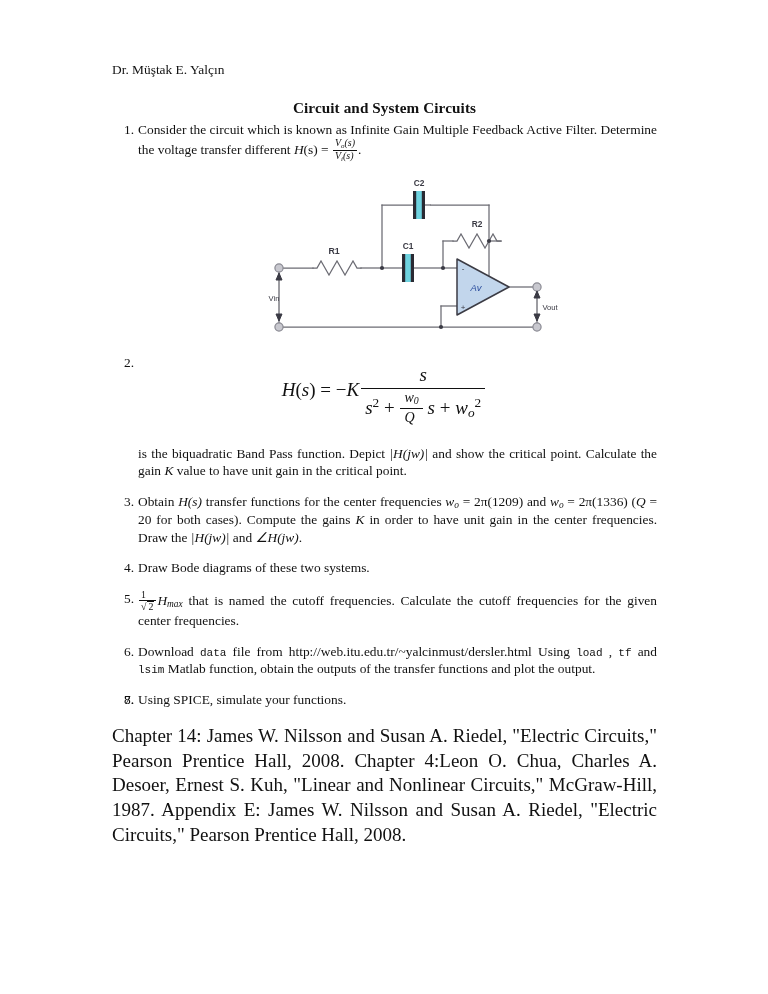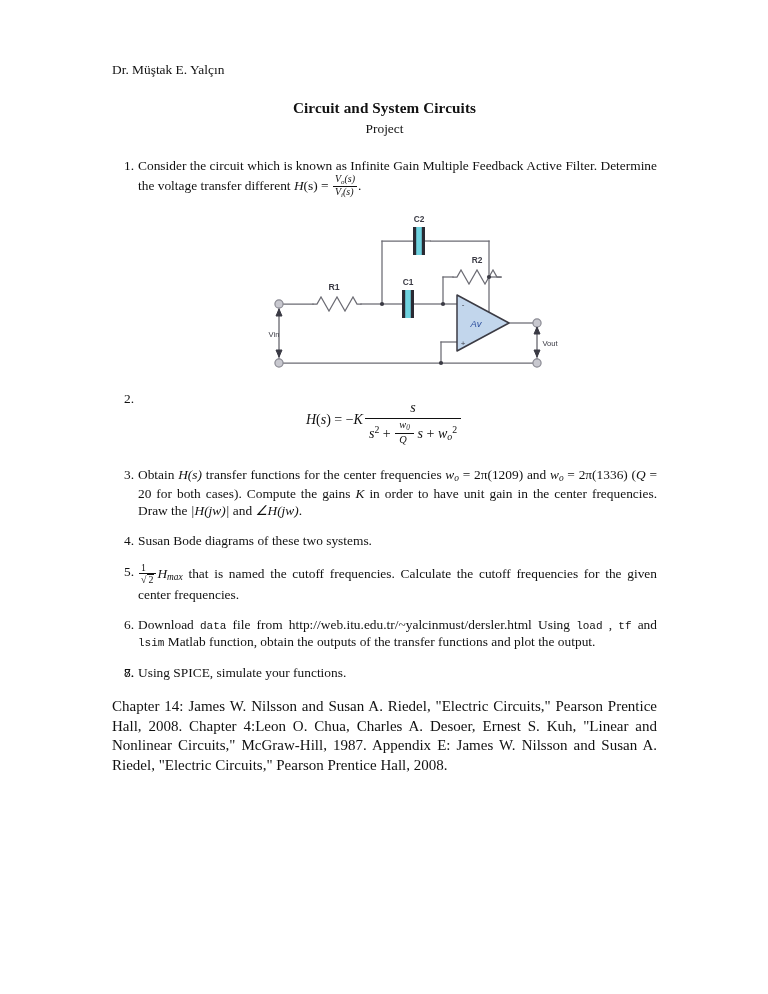--- a/index.html
+++ b/index.html
@@ -103,21 +103,21 @@
   sub.ix { font-size: .70em; vertical-align: -.25em; }
   .sqrt {
     display: inline-block;
     border-top: 1px solid #111;
     padding: 0 1px 0 1px;
     margin-left: 1px;
   }
 
   .display-eq {
     text-align: center;
-    font-size: 14px;
+    font-size: 19px;
     margin: 22px 0 20px 0;
   }
   .eqbody { display: inline-block; }
 
   .item2-body {
     padding-left: 26px;
     font-size: 13.4px;
     line-height: 1.30;
     text-align: justify;
   }
@@ -126,36 +126,35 @@
   .figure {
     position: relative;
     width: 545px;
     height: 172px;
     margin: 6px 0 10px 0;
   }
   .figure svg { display: block; margin: 0 auto; }
 
   
   .refs {
-    font-size: 15px;
+    font-size: 19px;
     line-height: 1.30;
     text-align: justify;
     margin-top: 16px;
   }
 </style>
 </head>
 <body>
 
 <div class="page">
   <div class="content">
 
     <p class="author">Dr. Müştak E. Yalçın</p>
 
     <h1 class="doc-title">Circuit and System Circuits</h1>
-    <p class="doc-subtitle">Project</p>
 
     <ol class="items">
 
       <li>
         <span class="num">1.</span><span>Consider the circuit which is known as Infinite Gain Multiple Feedback Active Filter. Determine the voltage transfer different </span><span class="mi">H</span><span class="mn">(s)</span><span class="mn">&nbsp;=&nbsp;</span><span class="frac">
             <span class="nume mi">V<sub class="ix">o</sub>(s)</span>
             <span class="deno mi">V<sub class="ix">i</sub>(s)</span>
         </span><span class="mn">.</span>
 
         <div class="figure">
@@ -263,29 +262,30 @@
     <div class="display-eq">
       <span class="eqbody"><span class="mi">H</span><span class="mn">(</span><span class="mi">s</span><span class="mn">)</span><span class="mn">&nbsp;=&nbsp;−</span><span class="mi">K</span><span class="bigfrac">
           <span class="nume mi">s</span>
           <span class="deno"><span class="mi">s</span><sup class="ex mn">2</sup><span class="mn">&nbsp;+&nbsp;</span><span class="frac">
               <span class="nume mi">w<sub class="ix">0</sub></span>
               <span class="deno mi">Q</span>
             </span><span class="mi"> s</span><span class="mn">&nbsp;+&nbsp;</span><span class="mi">w<sub class="ix">o</sub></span><sup class="ex mn">2</sup></span>
       </span></span>
     </div>
 
+    <p class="item2-body"><span>is the biquadratic Band Pass function. Depict </span><span class="mi">|H(jw)|</span><span> and show the critical point. Calculate the gain </span><span class="mi">K</span><span> value to have unit gain in the critical point.</span></p>
 
     <ol class="items" start="3" style="margin-top:13px;">
 
       <li>
         <span class="num">3.</span><span>Obtain </span><span class="mi">H(s)</span><span> transfer functions for the center frequencies </span><span class="mi">w<sub class="ix">o</sub></span><span> = 2π(1209) and </span><span class="mi">w<sub class="ix">o</sub></span><span> = 2π(1336) (</span><span class="mi">Q</span><span> = 20 for both cases). Compute the gains </span><span class="mi">K</span><span> in order to have unit gain in the center frequencies. Draw the </span><span class="mi">|H(jw)|</span><span> and </span><span class="mi">∠H(jw)</span><span>.</span>
       </li>
 
       <li>
-        <span class="num">4.</span><span>Susan Bode diagrams of these two systems.</span>
+        <span class="num">4.</span><span>Draw Bode diagrams of these two systems.</span>
       </li>
 
       <li>
         <span class="num">5.</span><span class="frac">
             <span class="nume mn">1</span>
             <span class="deno mn">√<span class="sqrt">2</span></span>
         </span><span class="mi">H<sub class="ix">max</sub></span><span> that is named the cutoff frequencies. Calculate the cutoff frequencies for the given center frequencies.</span>
       </li>
 
       <li>

